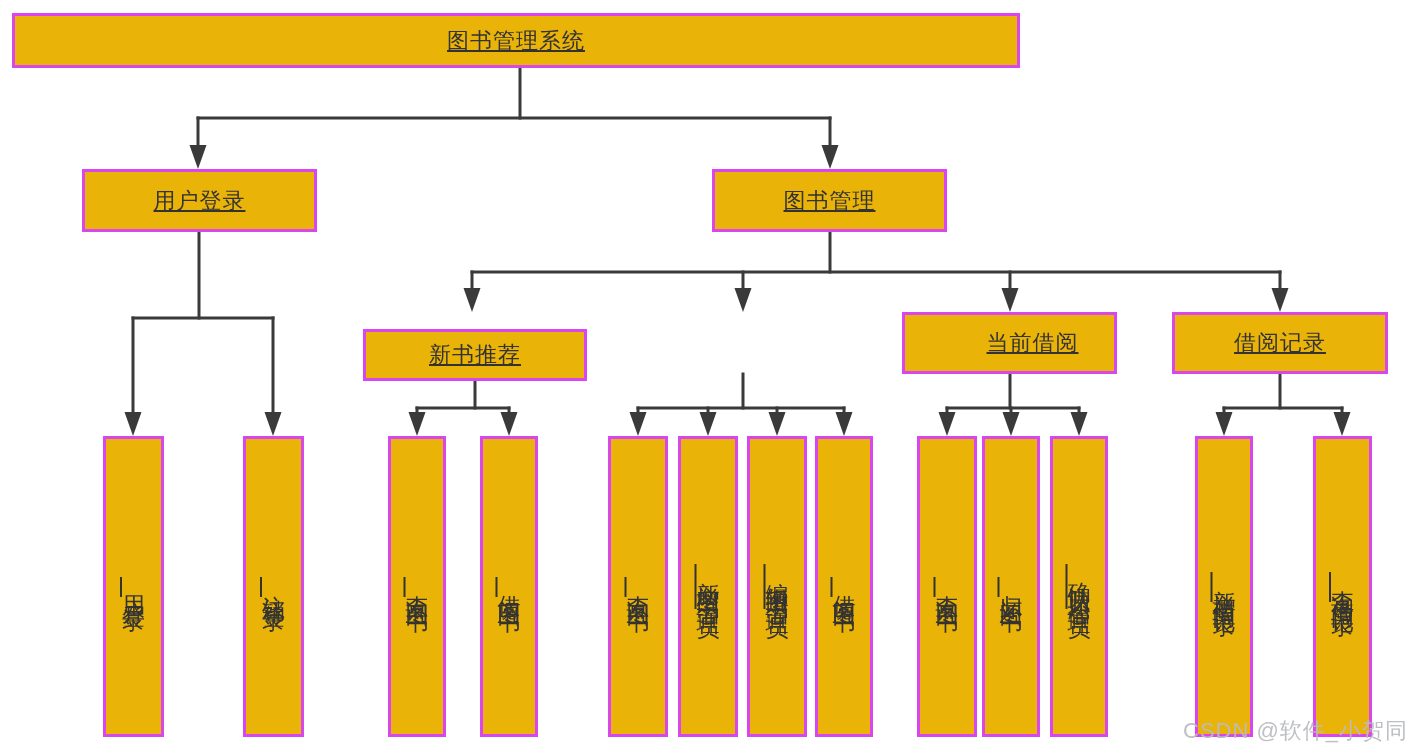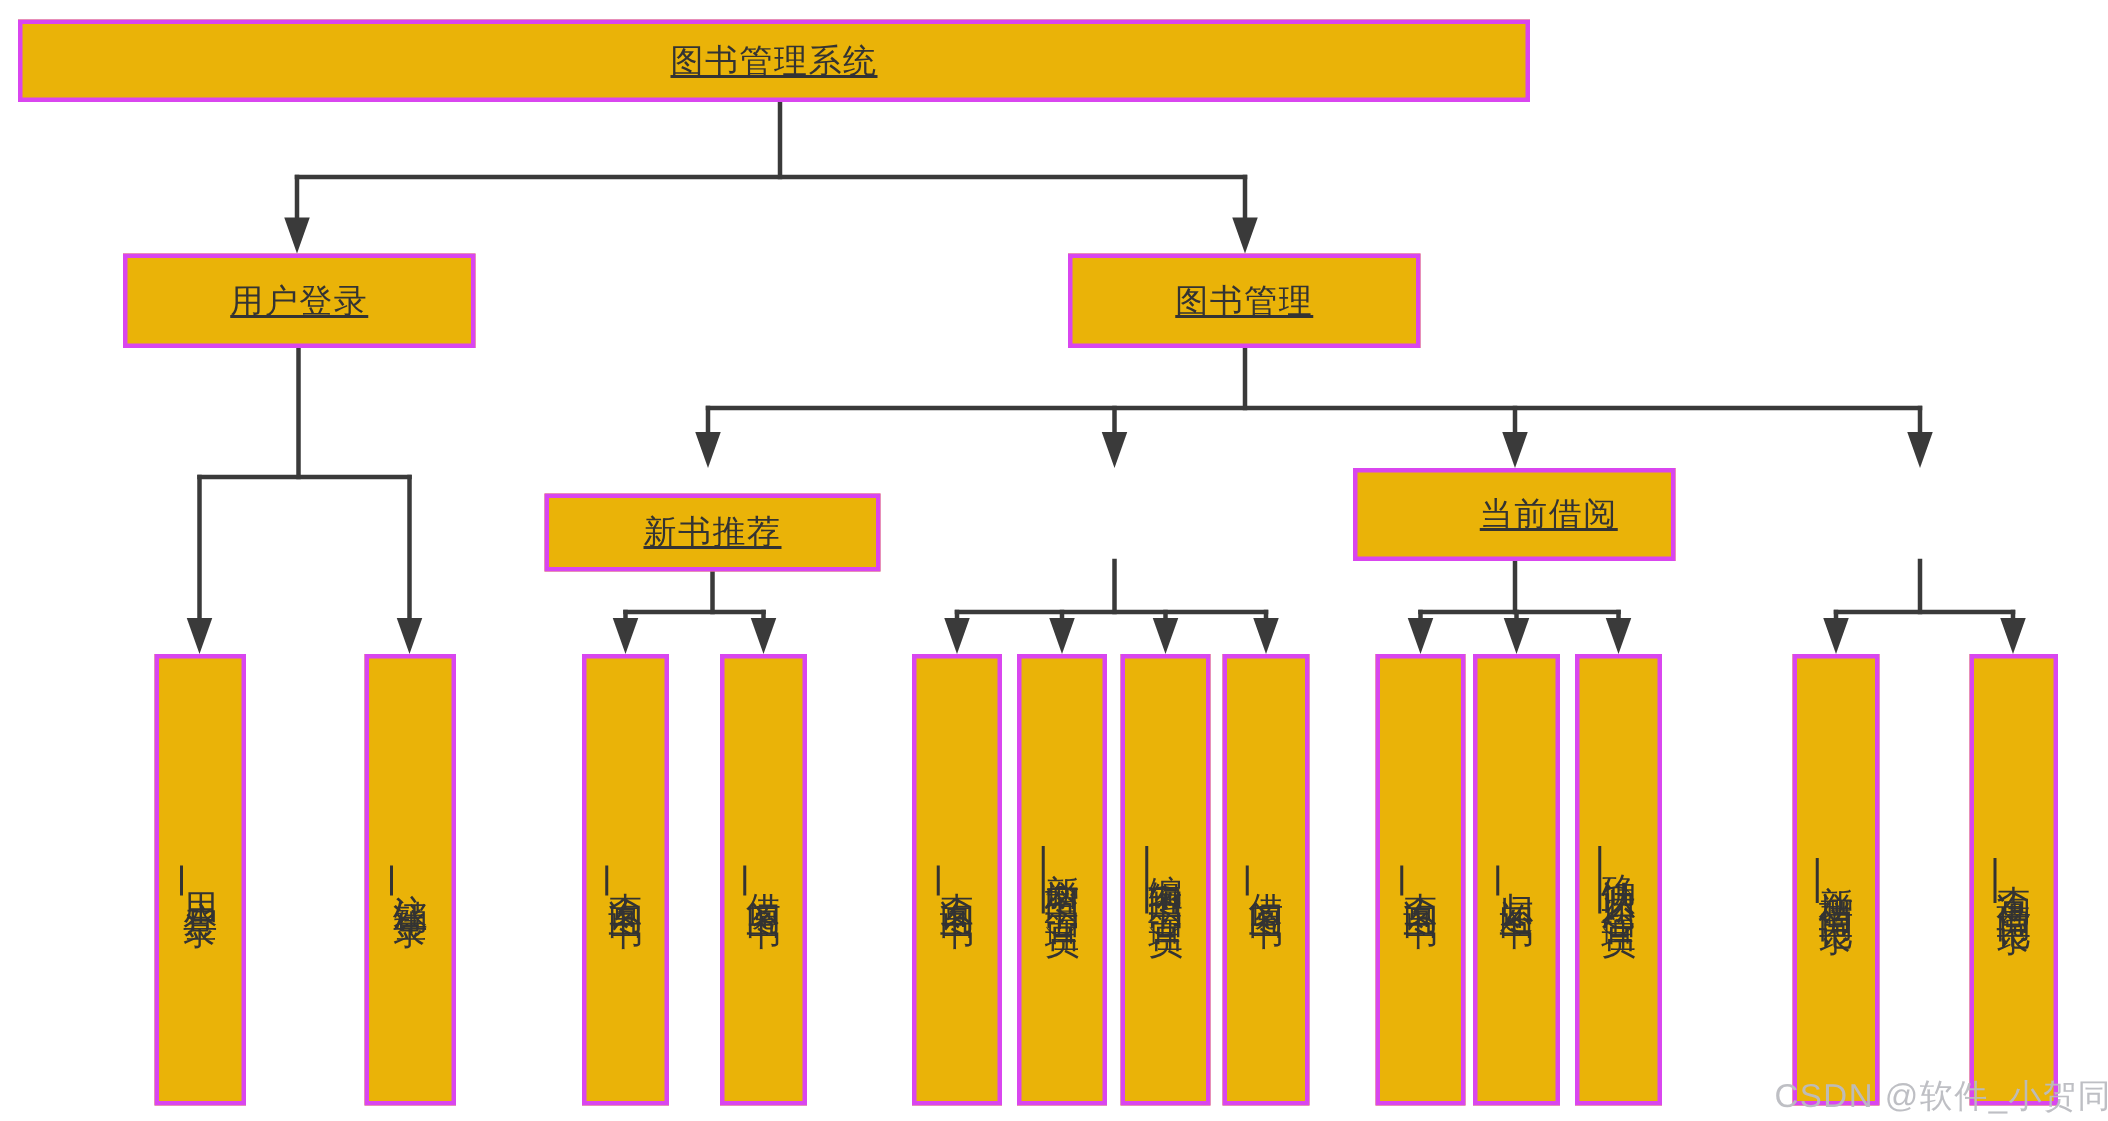--- a/index.html
+++ b/index.html
@@ -153,20 +153,23 @@
   <div class="box b-mgmt">
     <span class="h-label">图书管理</span>
   </div>
 
   <div class="box b-nbr">
     <span class="h-label">新书推荐</span>
   </div>
   <div class="box b-cb">
     <span class="h-label">当前借阅</span>
   </div>
+  <div class="box b-br">
+    <span class="h-label">借阅记录</span>
+  </div>
 
   <div class="box leaf b-l-login">
     <span class="v-label">用户登录</span>
   </div>
   <div class="box leaf b-l-logout">
     <span class="v-label">注销登录</span>
   </div>
   <div class="box leaf b-l-nbr-q">
     <span class="v-label">查询图书</span>
   </div>

